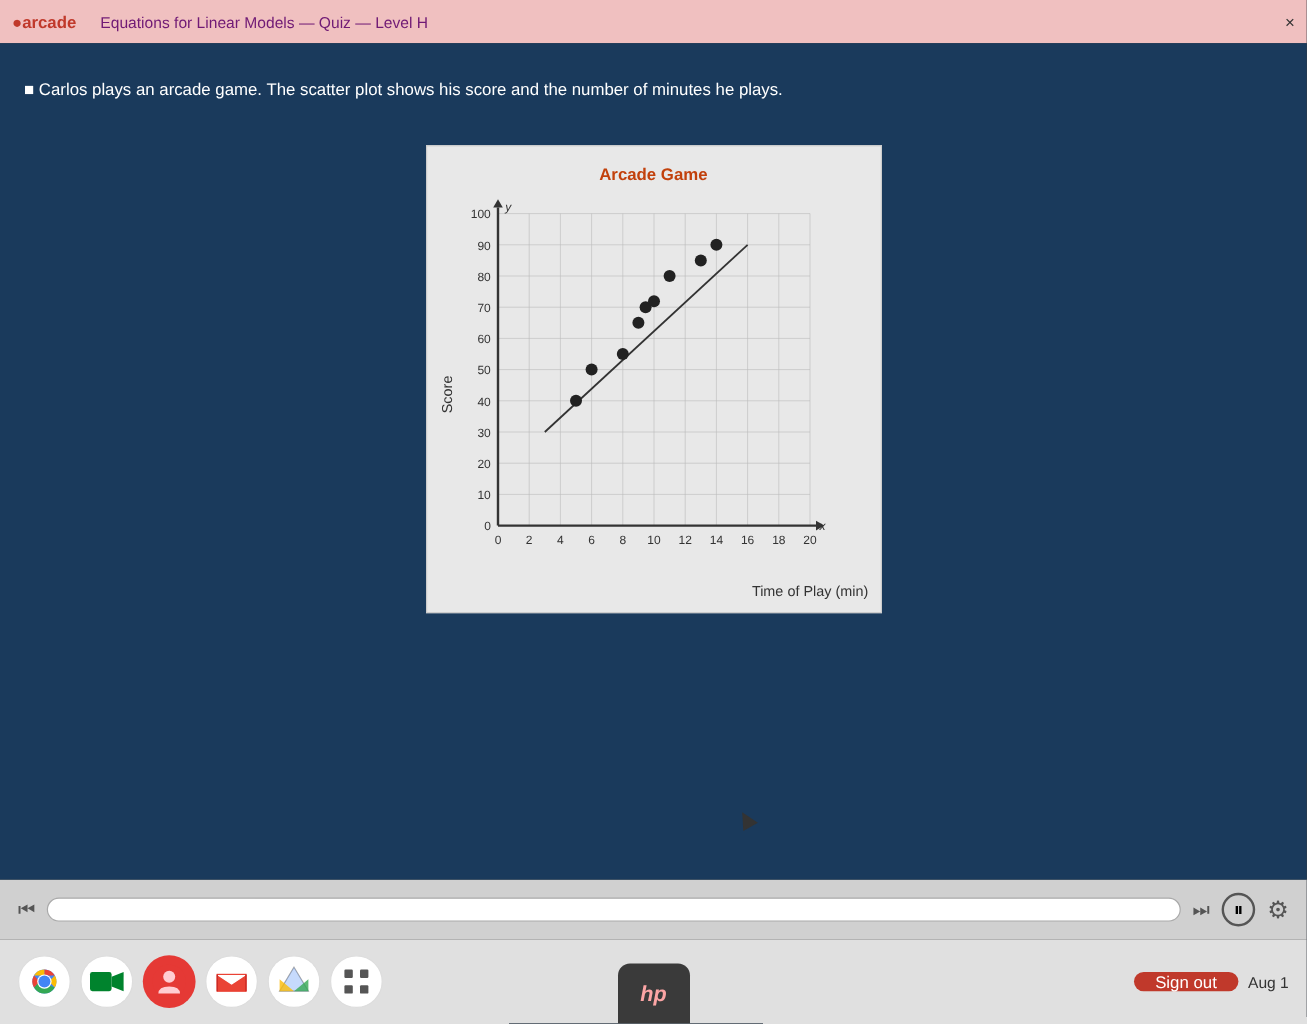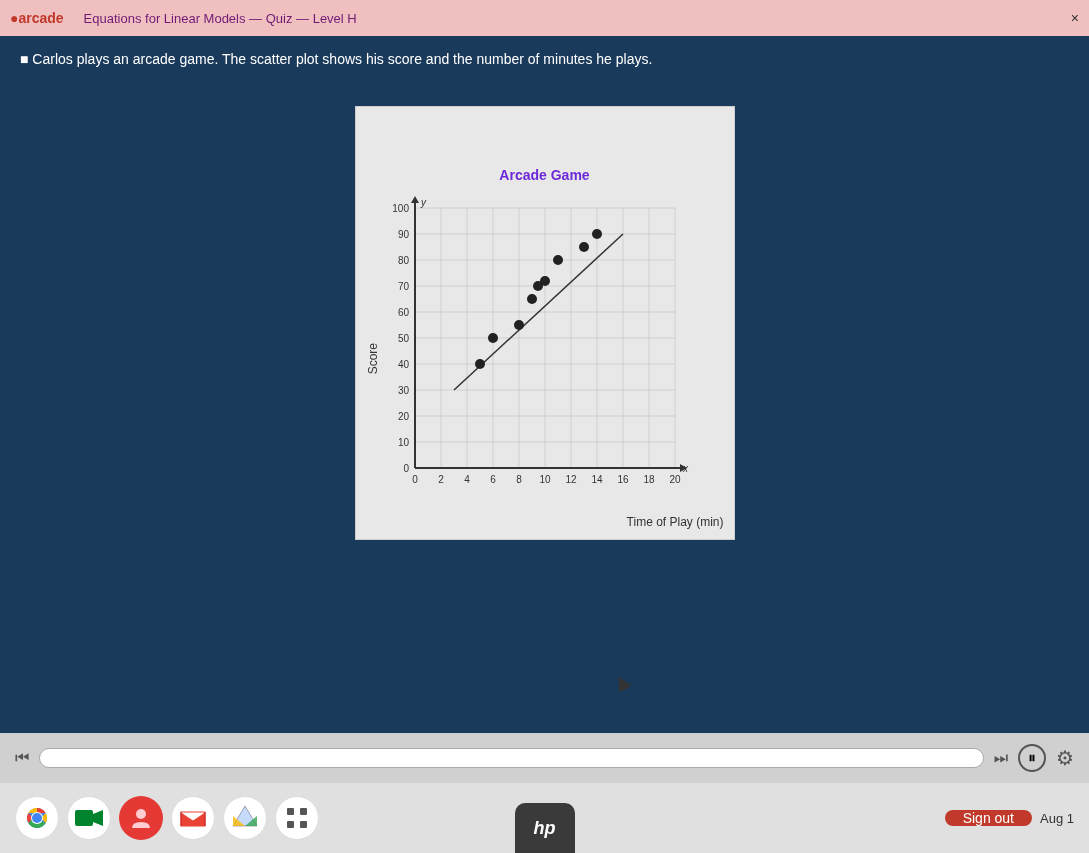--- a/index.html
+++ b/index.html
@@ -43,21 +43,21 @@
       font-size: 14px;
       color: #333;
       cursor: pointer;
     }
 
     
     .main-content {
       width: 100%;
       height: calc(853px - 36px - 70px - 50px);
       background: #1a3a5c;
-      padding: 13px 20px;
+      padding: 28px 20px;
       position: relative;
     }
 
     .question-text {
       color: #fff;
       font-size: 14px;
       line-height: 1.5;
       margin-bottom: 15px;
     }
 
@@ -67,23 +67,22 @@
       border: 1px solid #ccc;
       width: 380px;
       margin: 0 auto;
       padding: 15px 10px 10px 10px;
       position: relative;
     }
     .chart-title {
       text-align: center;
       font-size: 14px;
       font-weight: bold;
-      color: #6d28d9;
+      color: #c2410c;
       margin-bottom: 5px;
-      margin-top: 45px;
     }
     .chart-wrapper {
       display: flex;
       align-items: flex-start;
     }
     .y-axis-label {
       writing-mode: vertical-rl;
       transform: rotate(180deg);
       font-size: 12px;
       color: #333;
@@ -201,21 +200,21 @@
       height: 50px;
       background: #3a3a3a;
       display: flex;
       align-items: center;
       justify-content: center;
       border-radius: 10px 10px 0 0;
     }
     .hp-logo {
       font-size: 18px;
       font-style: italic;
-      color: #ffffff;
+      color: #fca5a5;
       font-weight: bold;
     }
 
     
     .cursor {
       position: absolute;
       width: 0;
       height: 0;
       border-left: 7px solid transparent;
       border-right: 7px solid transparent;

